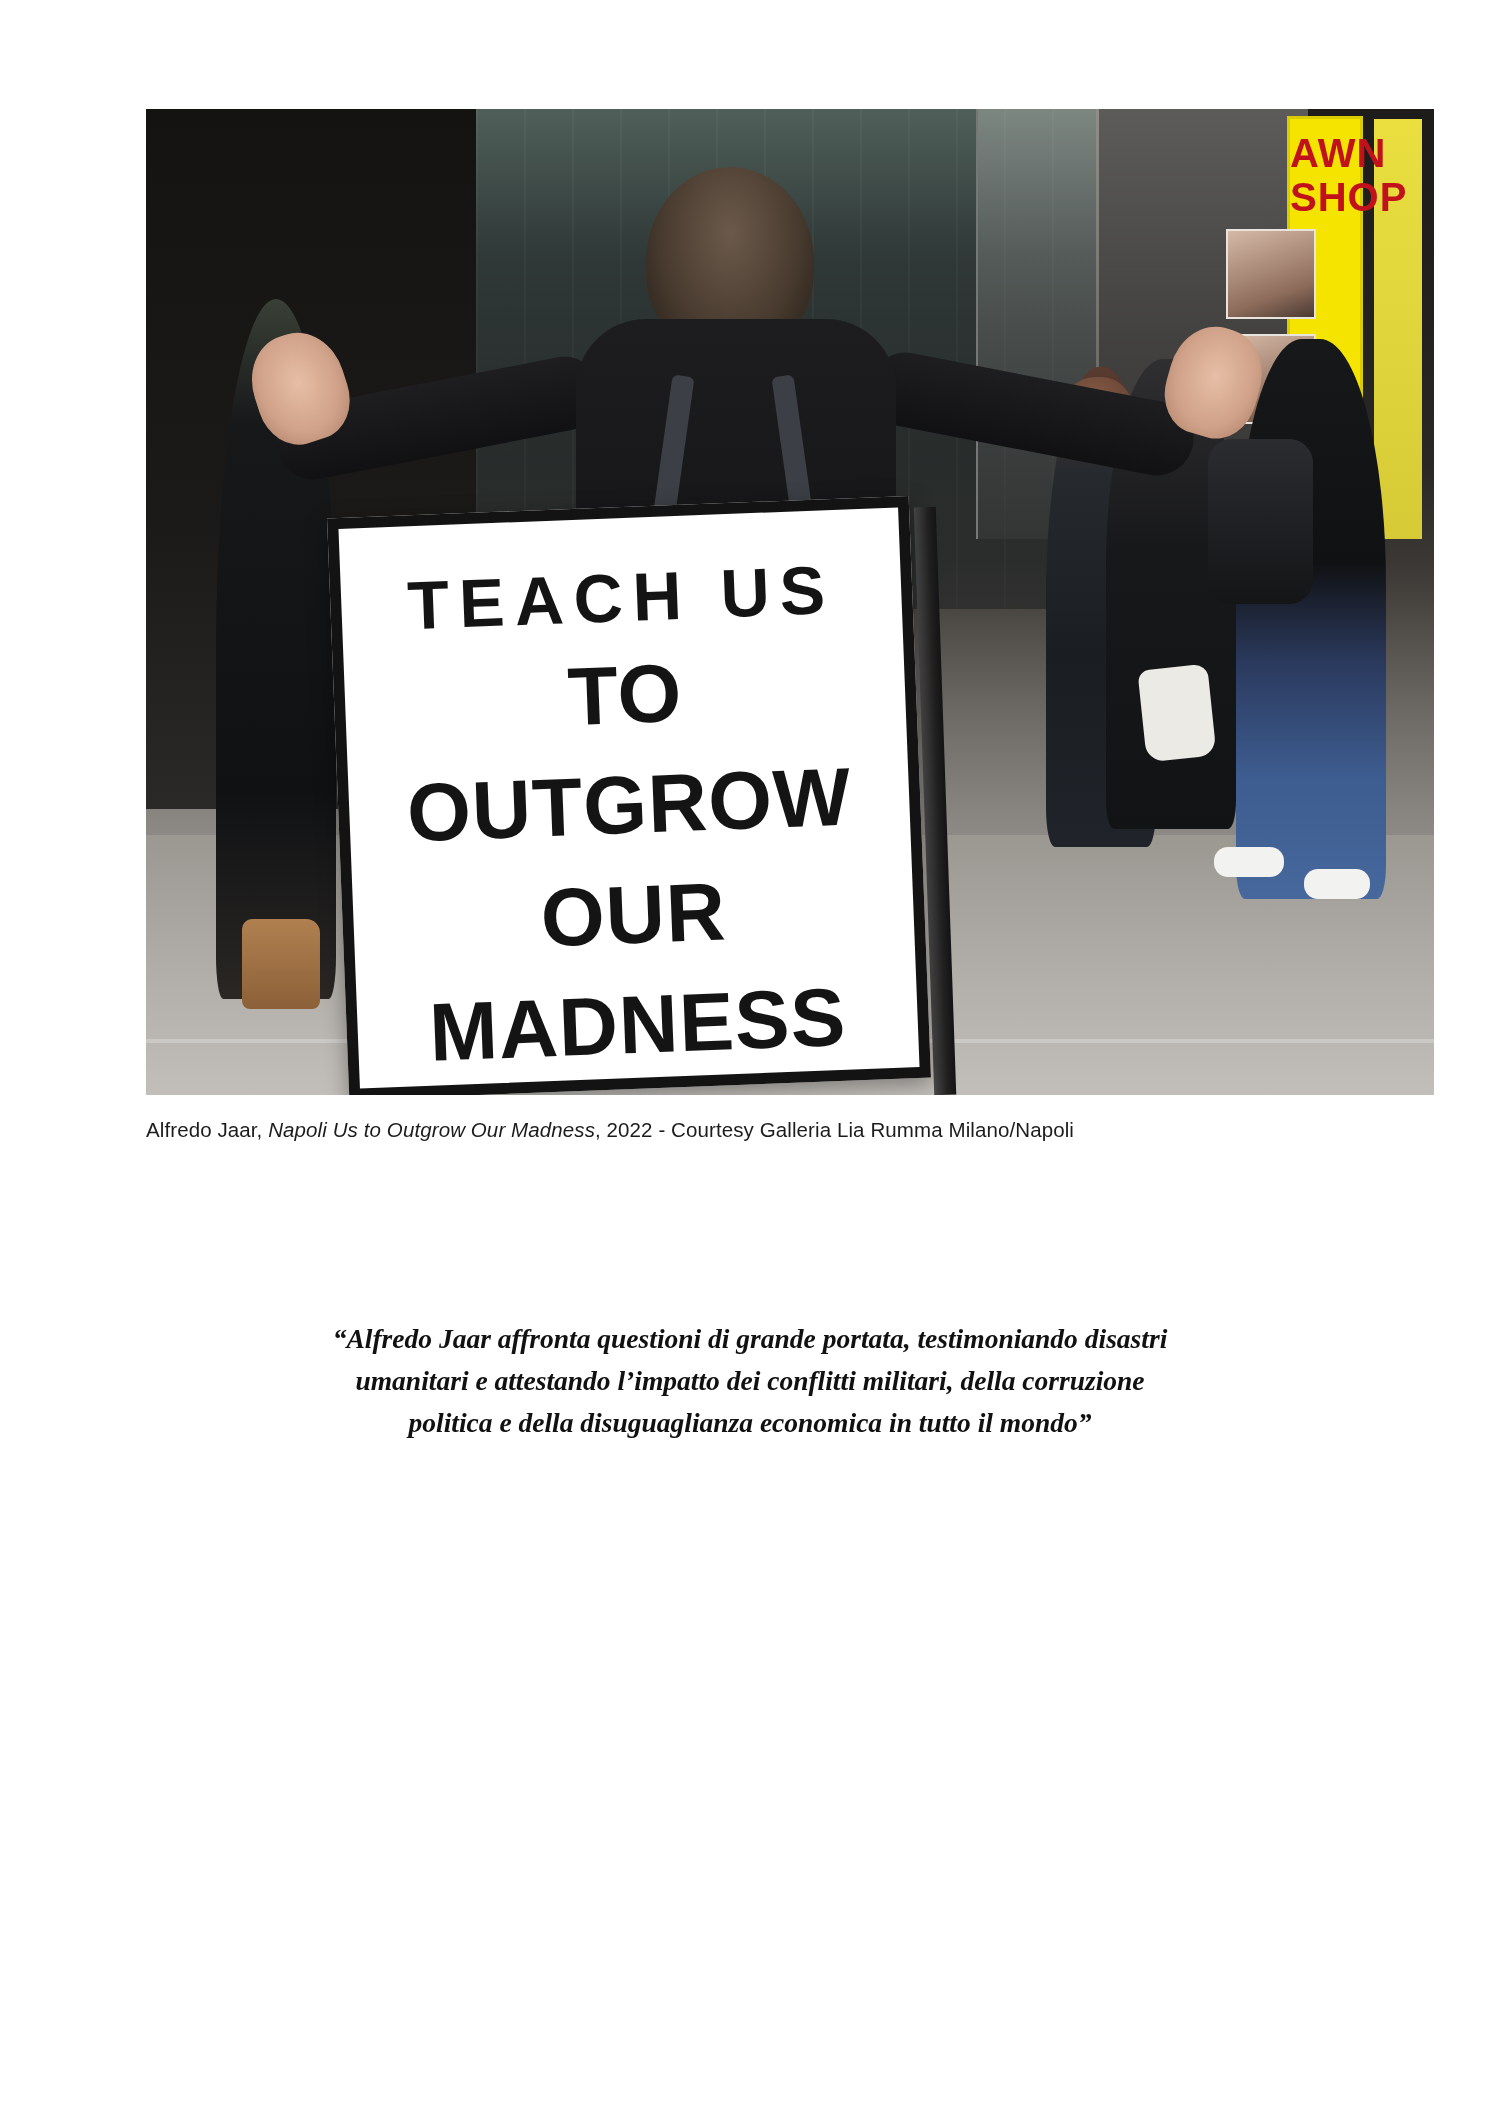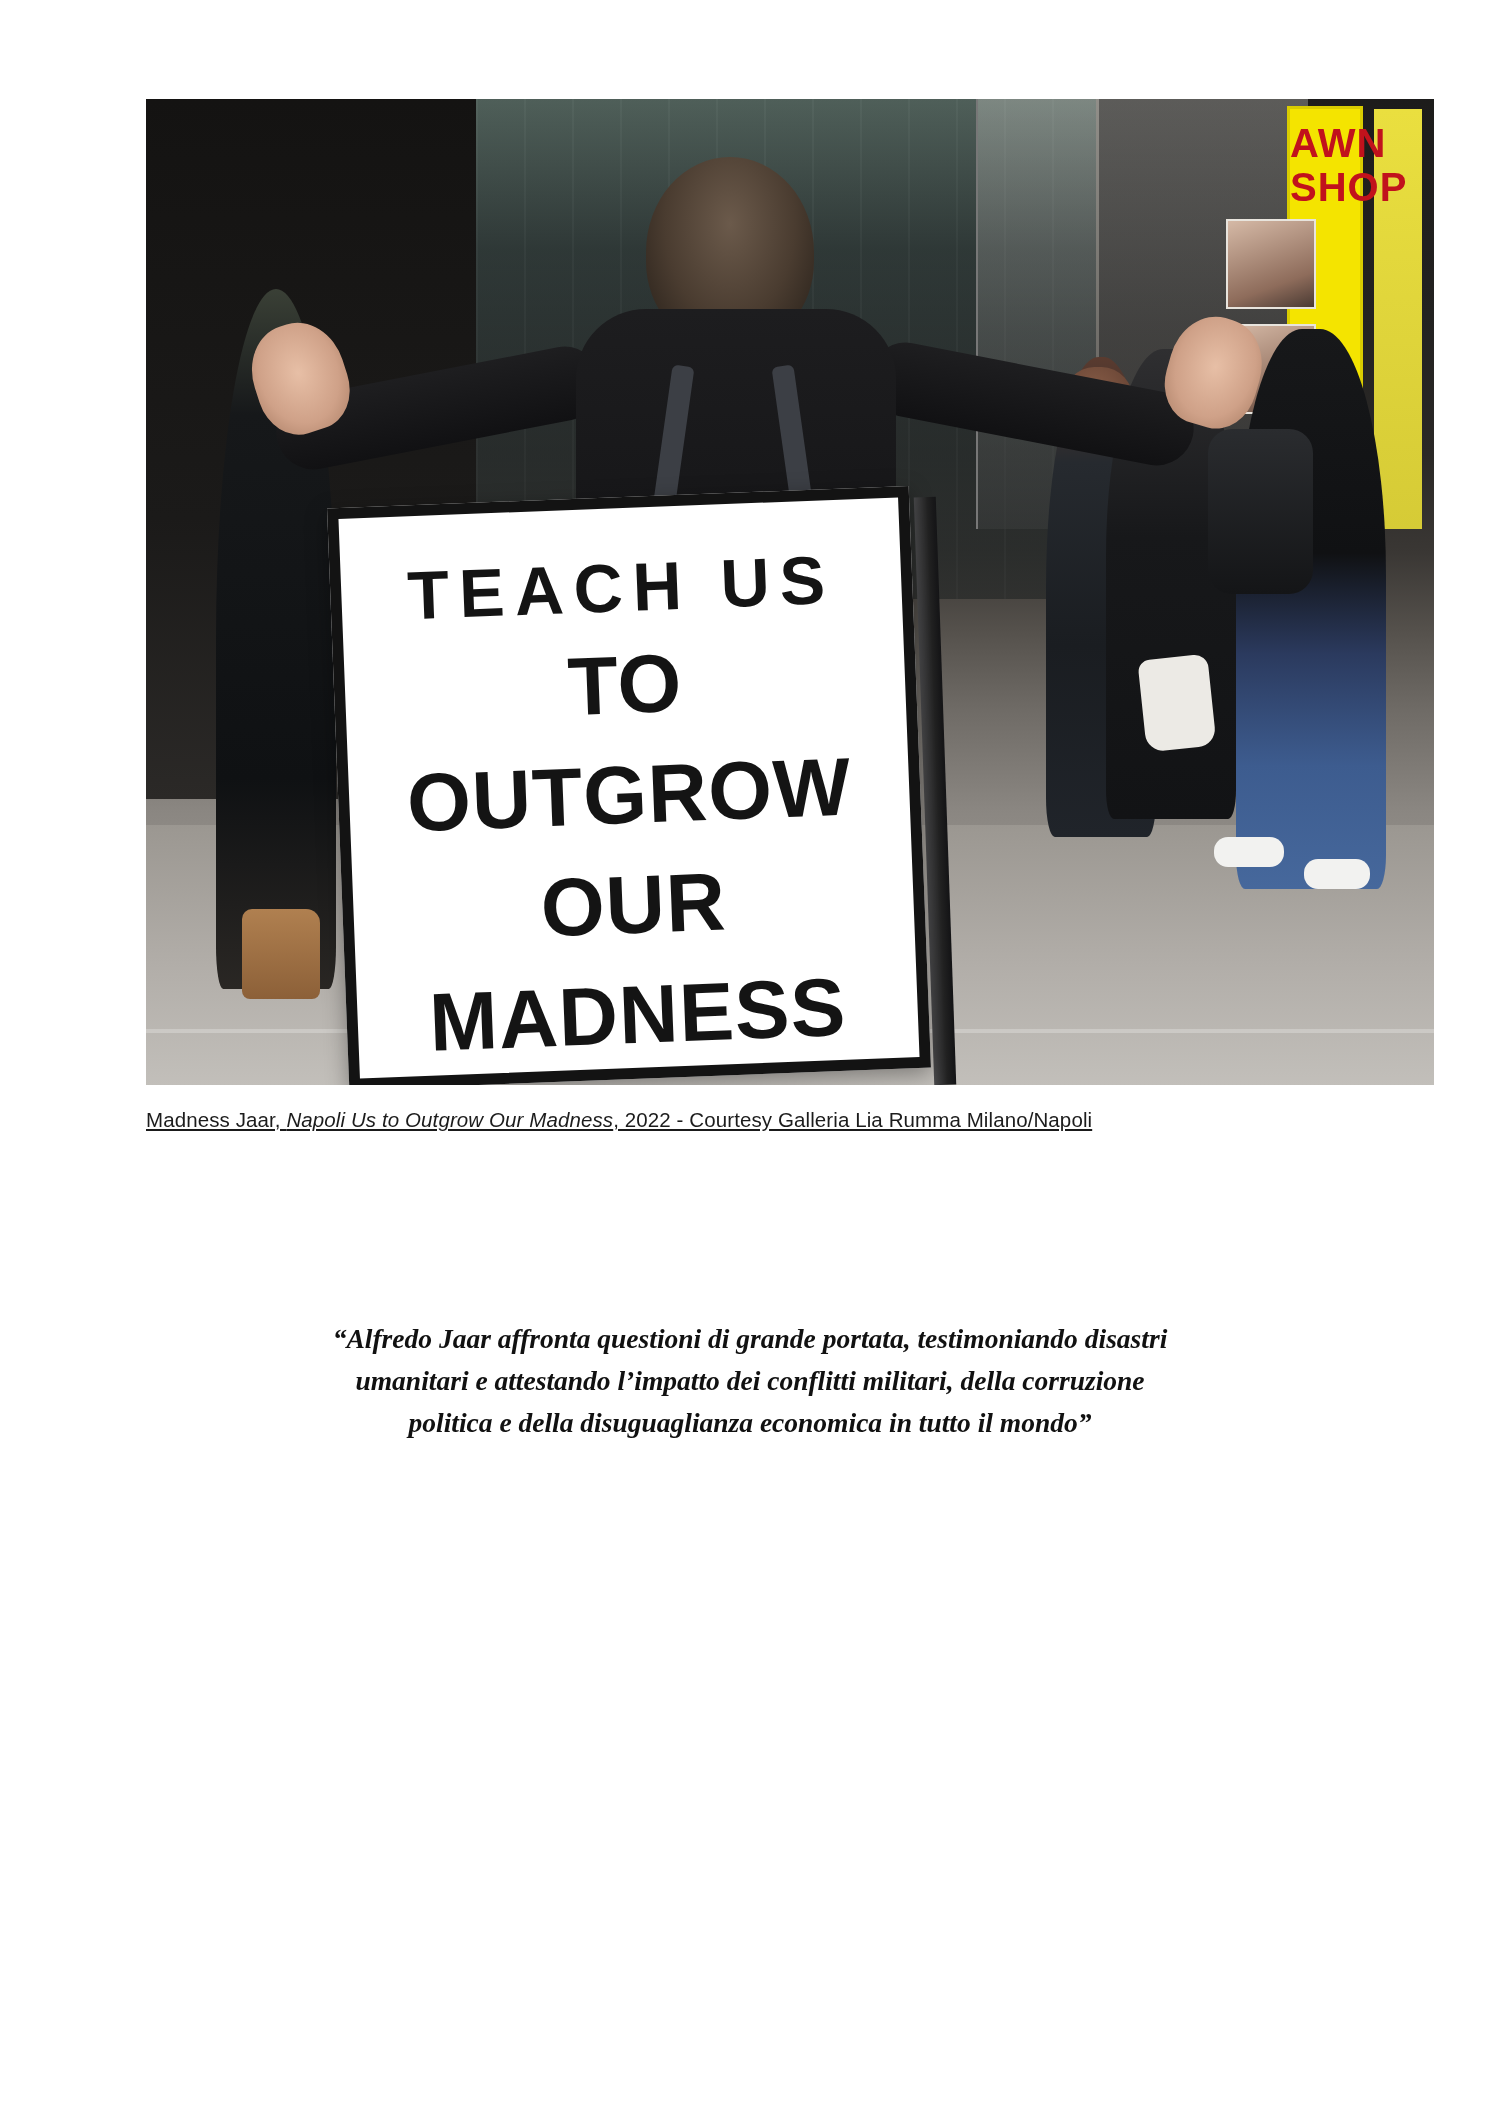--- a/index.html
+++ b/index.html
@@ -20,23 +20,22 @@
     position: relative;
     width: 1500px;
     height: 2121px;
     background: #ffffff;
   }
 
   
   .figure {
     position: absolute;
     left: 106px;
-    top: 83px;
+    top: 93px;
     width: 1049px;
-    text-decoration: underline;
   }
 
   .photo {
     position: relative;
     width: 1288px;
     height: 986px;
     overflow: hidden;
     background: #2b2b2b;
   }
 
@@ -330,21 +329,21 @@
       <div class="sign">
         <div class="sign-inner">
           <div class="sign-l1">TEACH US</div>
           <div class="sign-l2">TO OUTGROW</div>
           <div class="sign-l3">OUR MADNESS</div>
         </div>
       </div>
     </div>
 
     <figcaption class="caption">
-      <span>Madness Jaar, </span><em>Napoli Us to Outgrow Our Madness</em><span>, 2022 - Courtesy Galleria Lia Rumma Milano/Napoli</span>
+      <span>Alfredo Jaar, </span><em>Napoli Us to Outgrow Our Madness</em><span>, 2022 - Courtesy Galleria Lia Rumma Milano/Napoli</span>
     </figcaption>
 
   </figure>
 
   <div class="quotes">
     <p class="quote-it">“Alfredo Jaar affronta questioni di grande portata, testimoniando disastri umanitari e attestando l’impatto dei conflitti militari, della corruzione politica e della disuguaglianza economica in tutto il mondo”</p>
   </div>
 
 </div>
 

